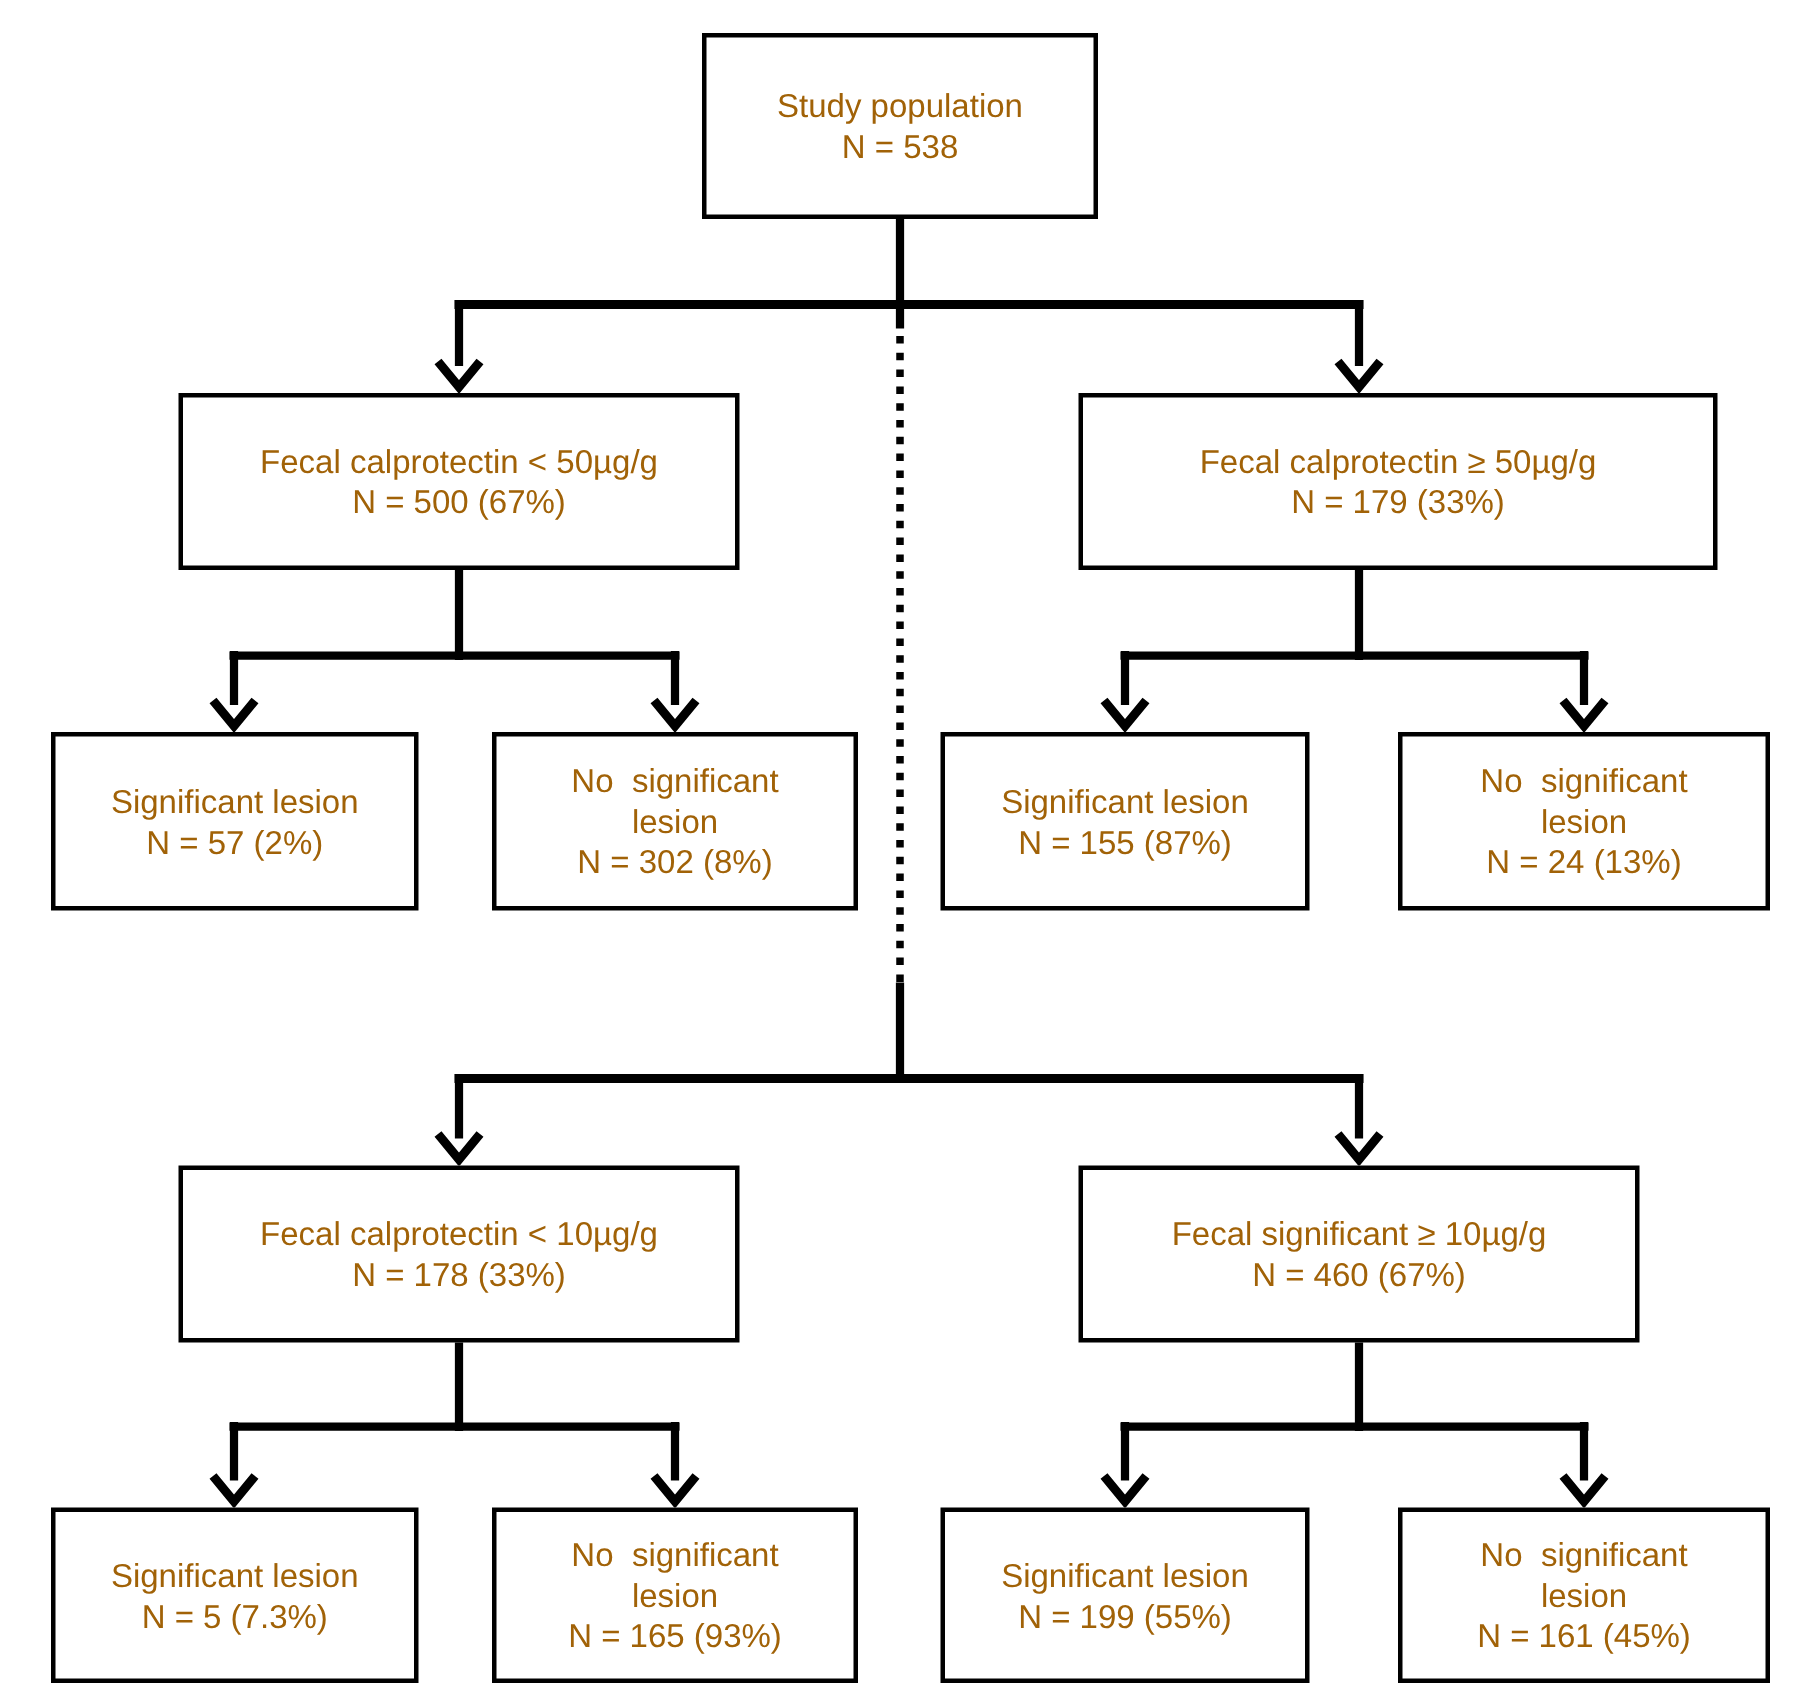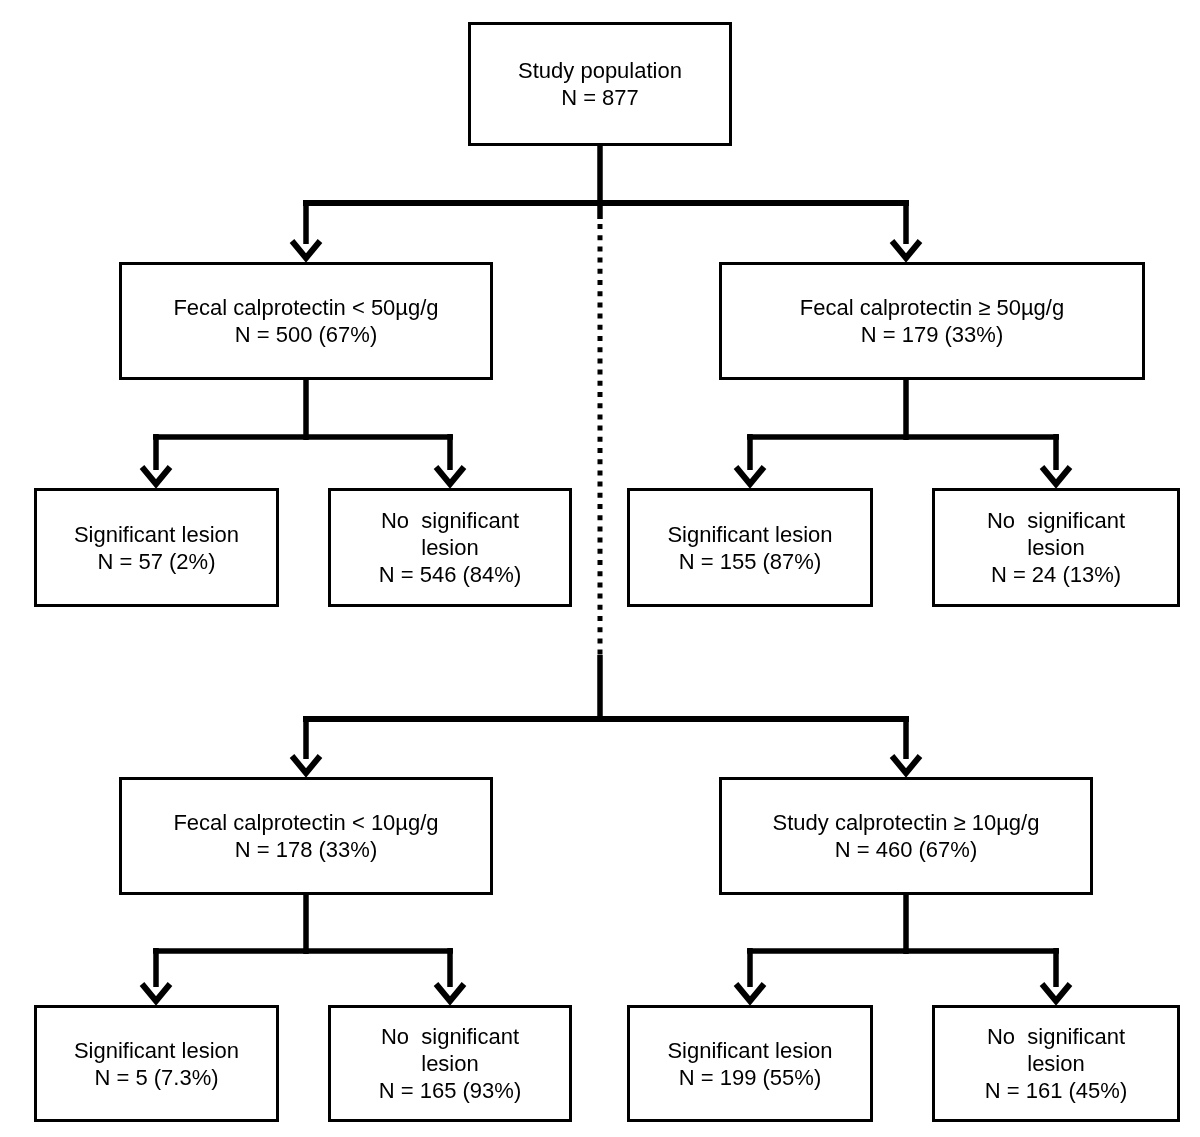--- a/index.html
+++ b/index.html
@@ -2,21 +2,21 @@
 <html><head>
 <meta charset="utf-8">
 <style>
   html, body { margin: 0; padding: 0; background: #ffffff; }
   .canvas {
     position: relative;
     width: 1200px;
     height: 1137px;
     background: #ffffff;
     font-family: "Liberation Sans", sans-serif;
-    color: #000000;
+    color: #a16207;
     overflow: hidden;
   }
   svg.wires { position: absolute; left: 0; top: 0; }
   .ln  { stroke: #000000; stroke-width: 5.5; fill: none; }
   .hl  { stroke: #000000; stroke-width: 6;   fill: none; }
   .ah  { stroke: #000000; stroke-width: 6;   fill: none; stroke-linejoin: miter; stroke-miterlimit: 10; }
   .dot { stroke: #000000; stroke-width: 5;   fill: none; stroke-dasharray: 5 6.2; }
   .node {
     position: absolute;
     background: #ffffff;
@@ -94,57 +94,57 @@
       <path class="ln" d="M747 951 H1059"></path>
       <path class="ln" d="M750 948 V987"></path>
       <path class="ah" d="M736 984 L750 1001 L764 984"></path>
       <path class="ln" d="M1056 948 V987"></path>
       <path class="ah" d="M1042 984 L1056 1001 L1070 984"></path>
     </g>
   </svg>
 
   <div class="node" style="left:468px; top:22px; width:264px; height:124px;">
     <div class="bl">Study population</div>
-    <div class="bl">N = 877</div>
+    <div class="bl">N = 538</div>
   </div>
 
   <div class="node" style="left:119px; top:262px; width:374px; height:118px;text-align:right;">
     <div class="bl">Fecal calprotectin &lt; 50µg/g</div>
     <div class="bl">N = 500 (67%)</div>
   </div>
   <div class="node" style="left:719px; top:262px; width:426px; height:118px;">
     <div class="bl">Fecal calprotectin ≥ 50µg/g</div>
     <div class="bl">N = 179 (33%)</div>
   </div>
 
   <div class="node" style="left:34px; top:488px; width:245px; height:119px;">
     <div class="bl">Significant lesion</div>
     <div class="bl">N = 57 (2%)</div>
   </div>
   <div class="node" style="left:328px; top:488px; width:244px; height:119px;">
     <div class="bl">No  significant</div>
     <div class="bl">lesion</div>
-    <div class="bl">N = 546 (84%)</div>
+    <div class="bl">N = 302 (8%)</div>
   </div>
   <div class="node" style="left:627px; top:488px; width:246px; height:119px;">
     <div class="bl">Significant lesion</div>
     <div class="bl">N = 155 (87%)</div>
   </div>
   <div class="node" style="left:932px; top:488px; width:248px; height:119px;">
     <div class="bl">No  significant</div>
     <div class="bl">lesion</div>
     <div class="bl">N = 24 (13%)</div>
   </div>
 
   <div class="node" style="left:119px; top:777px; width:374px; height:118px;">
     <div class="bl">Fecal calprotectin &lt; 10µg/g</div>
     <div class="bl">N = 178 (33%)</div>
   </div>
   <div class="node" style="left:719px; top:777px; width:374px; height:118px;">
-    <div class="bl">Study calprotectin ≥ 10µg/g</div>
+    <div class="bl">Fecal significant ≥ 10µg/g</div>
     <div class="bl">N = 460 (67%)</div>
   </div>
 
   <div class="node" style="left:34px; top:1005px; width:245px; height:117px;">
     <div class="bl">Significant lesion</div>
     <div class="bl">N = 5 (7.3%)</div>
   </div>
   <div class="node" style="left:328px; top:1005px; width:244px; height:117px;">
     <div class="bl">No  significant</div>
     <div class="bl">lesion</div>

